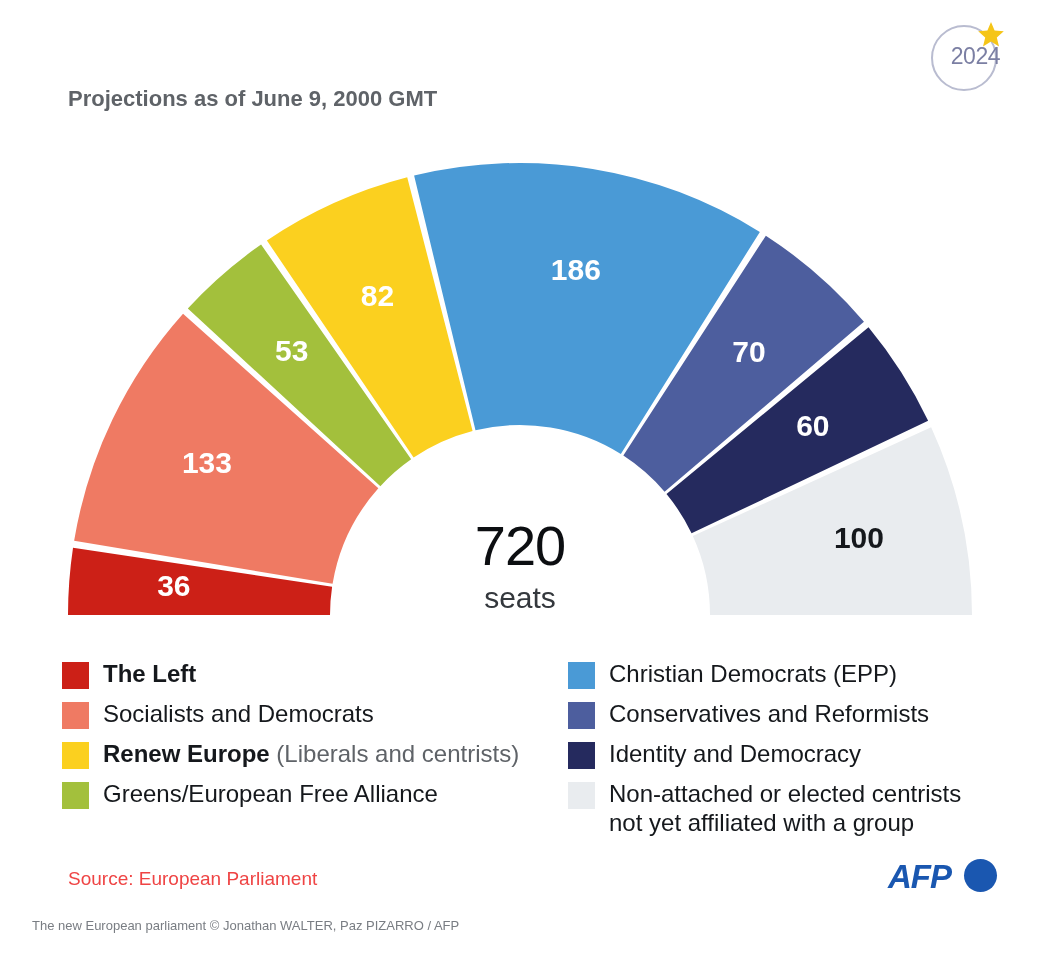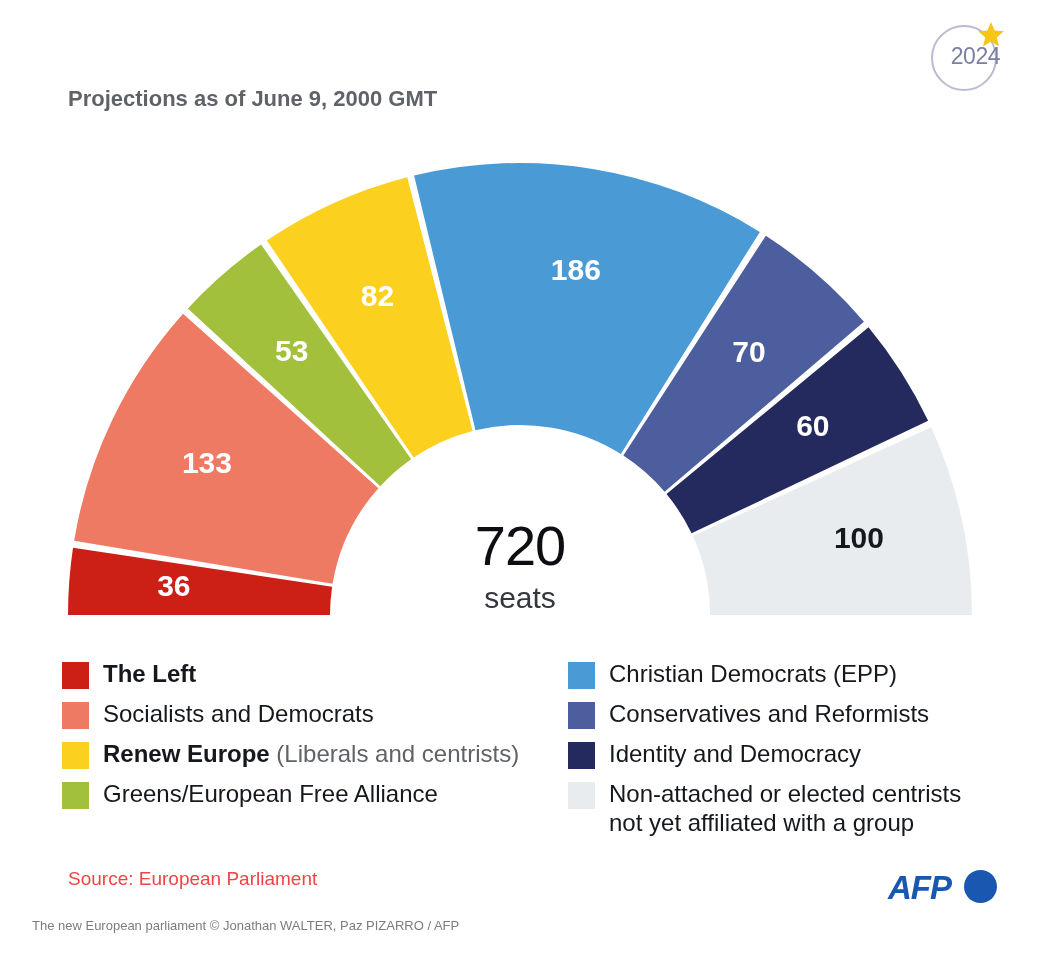--- a/index.html
+++ b/index.html
@@ -174,21 +174,20 @@
     font-size: 19px;
     color: #ef4444;
     white-space: nowrap;
   }
   .afp-logo {
     position: absolute;
     left: 868px;
     top: 856px;
     width: 120px;
     height: 42px;
-    margin-top: 11px;
   }
   .afp-text {
     position: absolute;
     left: 0; top: 2px;
     font-size: 33px;
     font-weight: 700;
     font-style: italic;
     color: #1a57b0;
     letter-spacing: -1px;
   }

